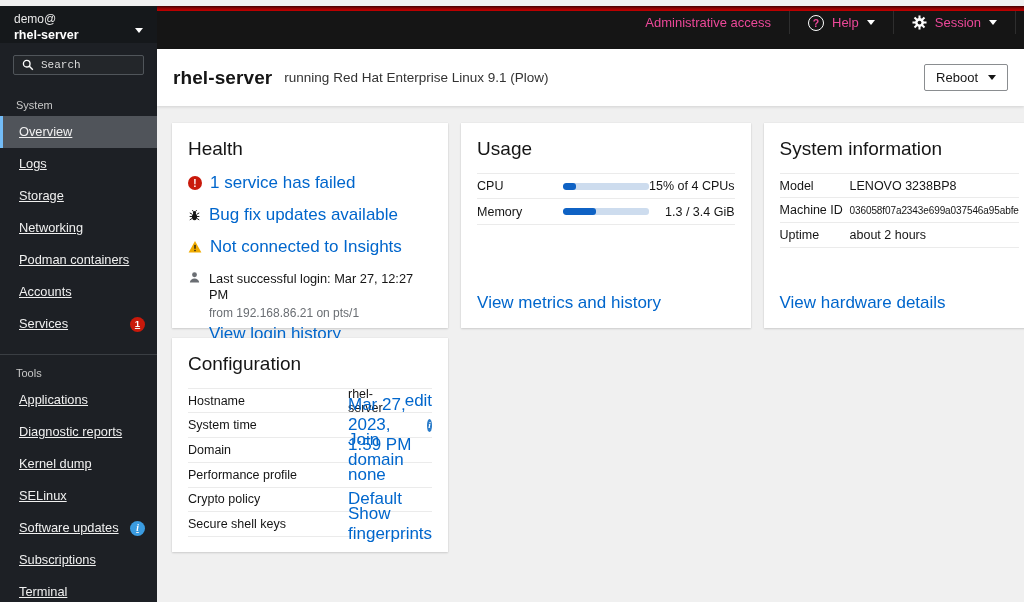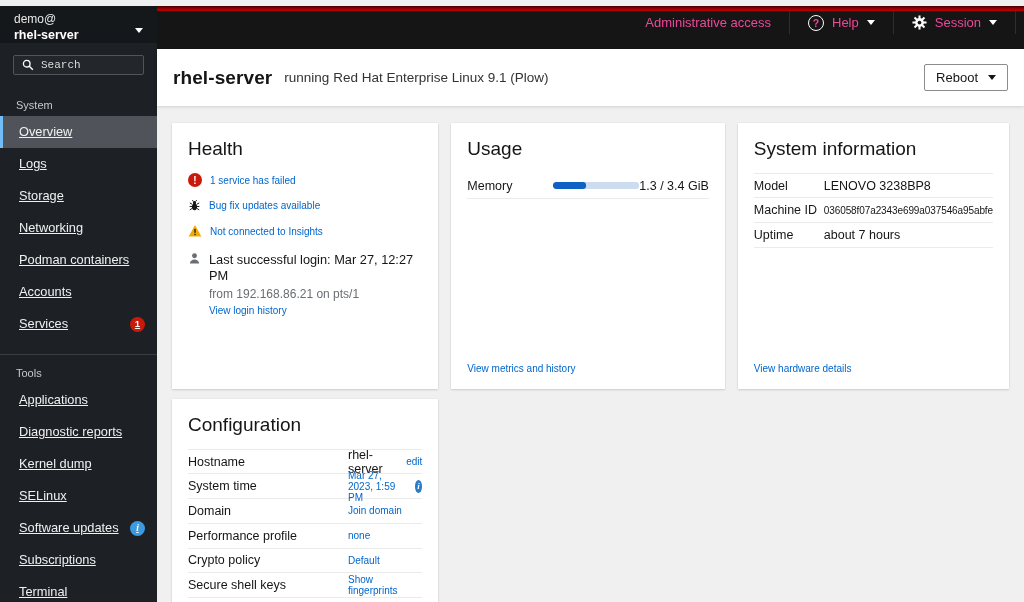--- a/index.html
+++ b/index.html
@@ -43,25 +43,25 @@
 
   .page-header { height: 57px; background: #fff; display: flex; align-items: center; padding: 0 16px; box-shadow: 0 1px 3px rgba(0,0,0,0.13); position: relative; z-index: 2; flex-shrink: 0; }
   .page-title { font-size: 19px; font-weight: bold; letter-spacing: 0.1px; }
   .page-subtitle { margin-left: 12px; font-size: 13.5px; color: #333; }
   .reboot-btn { margin-left: auto; background: #fff; border: 1px solid #8a8d90; border-radius: 2px; padding: 5px 11px; font-size: 13px; color: #151515; display: flex; align-items: center; gap: 10px; cursor: pointer; font-family: "Liberation Sans", sans-serif; }
   .reboot-btn .caret { border-top-color: #151515; }
 
   
   .content { flex: 1; padding: 17px 15px; overflow: hidden; }
   .card-grid { display: grid; grid-template-columns: repeat(3, 1fr); gap: 10px 13px; align-items: start; }
-  .card { background: #fff; box-shadow: 0 1px 2px rgba(3,3,3,0.14), 0 0 1px rgba(3,3,3,0.1); padding: 15px 16px; height: 266px; display: flex; flex-direction: column; }
+  .card { background: #fff; box-shadow: 0 1px 2px rgba(3,3,3,0.14), 0 0 1px rgba(3,3,3,0.1); padding: 15px 16px; height: 205px; display: flex; flex-direction: column; }
   .card.config { height: 214px; }
   .card-title { font-size: 19px; font-weight: 400; color: #151515; margin-bottom: 13px; }
 
-  a.link { color: #0066cc; text-decoration: none; font-size: 10px; cursor: pointer; }
+  a.link { color: #0066cc; text-decoration: none; font-size: 17px; cursor: pointer; }
   .bottom-link { margin-top: auto; }
 
   
   .health-item { display: flex; align-items: center; gap: 8px; margin-bottom: 12px; }
   .icon-danger { width: 14px; height: 14px; border-radius: 50%; background: #c9190b; color: #fff; font-size: 10px; font-weight: bold; display: inline-flex; align-items: center; justify-content: center; flex-shrink: 0; }
   .login-block { display: flex; gap: 8px; margin-top: 2px; }
   .login-text { font-size: 12.8px; color: #151515; line-height: 16px; }
   .login-detail { font-size: 12px; color: #6a6e73; margin-top: 3px; }
   .login-link { display: inline-block; margin-top: 4px; }
 
@@ -259,20 +259,27 @@
             <div>
               <div class="login-text">Last successful login: Mar 27, 12:27 PM</div>
               <div class="login-detail">from 192.168.86.21 on pts/1</div>
               <a class="link login-link">View login history</a>
             </div>
           </div>
         </section>
 
         <section class="card">
           <h2 class="card-title">Usage</h2>
+          <div class="usage-row first">
+            <span class="usage-label">CPU</span>
+            <div class="bar">
+                <div class="bar-fill" style="width: 15%;"></div>
+              </div>
+            <span class="usage-value">15% of 4 CPUs</span>
+          </div>
           <div class="usage-row">
             <span class="usage-label">Memory</span>
             <div class="bar">
                 <div class="bar-fill" style="width: 38%;"></div>
               </div>
             <span class="usage-value">1.3 / 3.4 GiB</span>
           </div>
           <a class="link bottom-link">View metrics and history</a>
         </section>
 
@@ -281,21 +288,21 @@
           <div class="info-row first">
             <span class="info-label">Model</span>
             <span class="info-value">LENOVO 3238BP8</span>
           </div>
           <div class="info-row">
             <span class="info-label">Machine ID</span>
             <span class="info-value small">036058f07a2343e699a037546a95abfe</span>
           </div>
           <div class="info-row">
             <span class="info-label">Uptime</span>
-            <span class="info-value">about 7 hours</span>
+            <span class="info-value">about 2 hours</span>
           </div>
           <a class="link bottom-link">View hardware details</a>
         </section>
 
         <section class="card config">
           <h2 class="card-title">Configuration</h2>
           <div class="cfg-row first">
             <span class="cfg-label">Hostname</span>
             <span class="cfg-value">
               <span>rhel-server</span>

